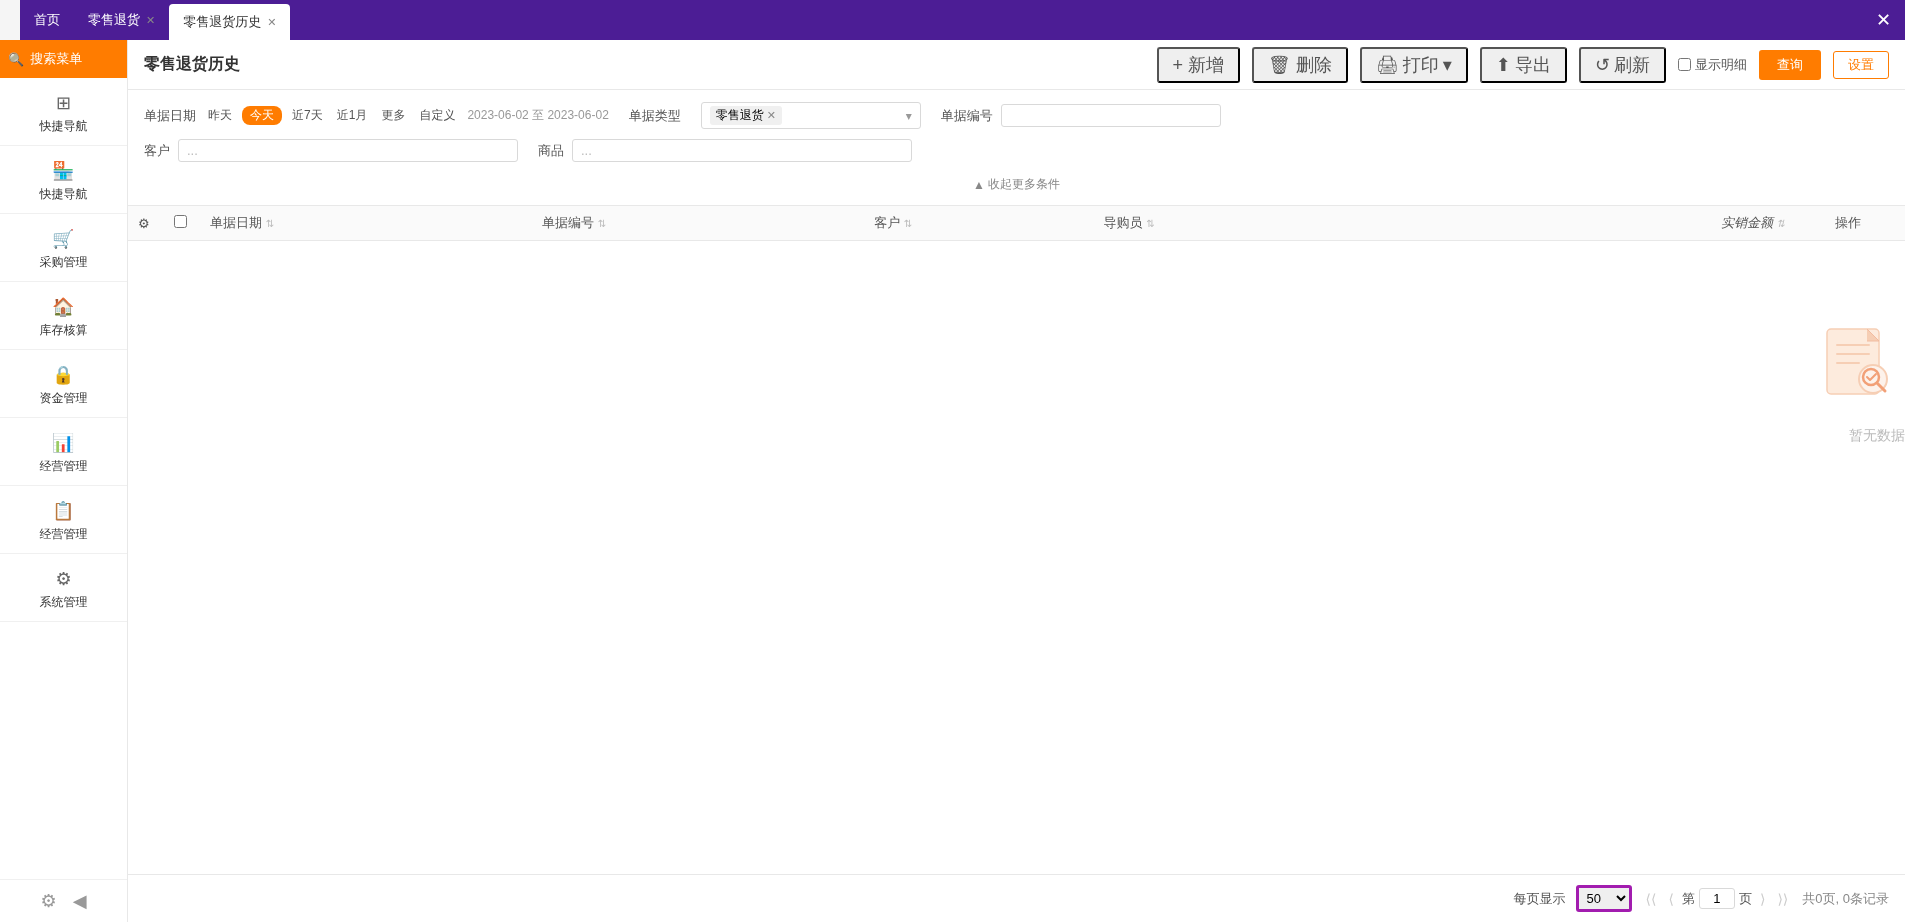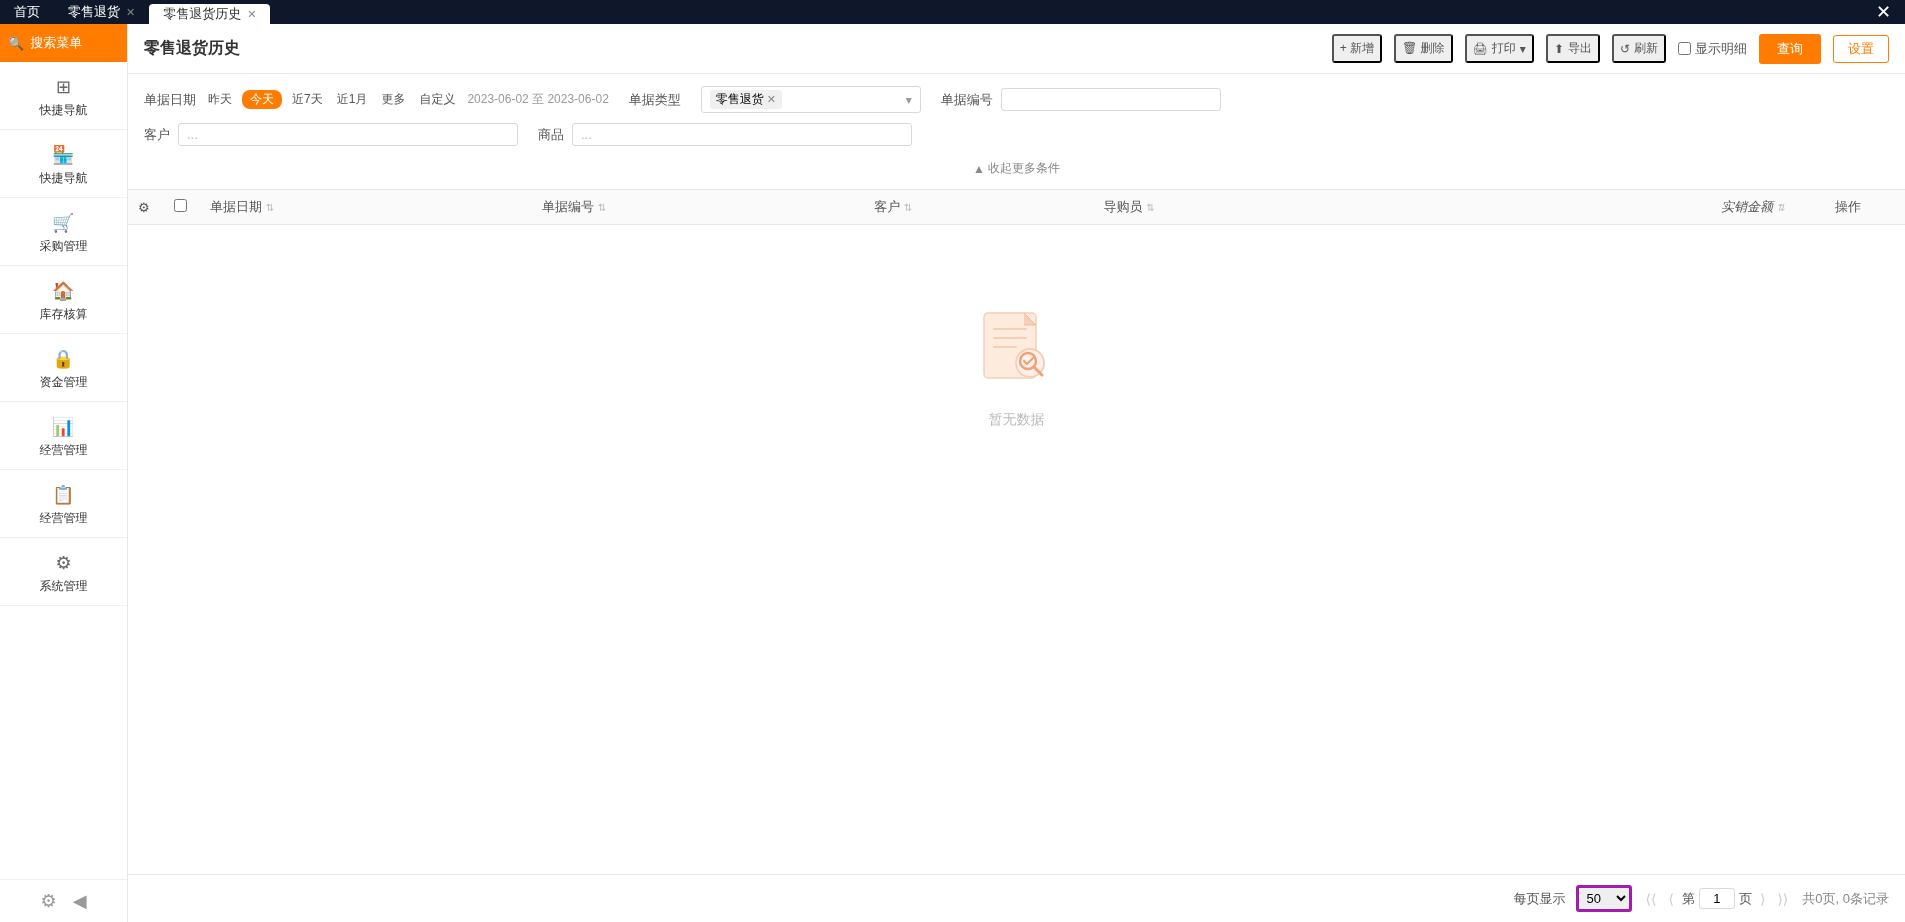--- a/index.html
+++ b/index.html
@@ -1,20 +1,20 @@
 <!DOCTYPE html>
 <html><head>
   <meta charset="utf-8">
   <style>
     * { box-sizing: border-box; margin: 0; padding: 0; font-family: 'Microsoft YaHei', Arial, sans-serif; }
     body { display: flex; flex-direction: column; height: 922px; overflow: hidden; background: #f5f5f5; }
 
     
     .top-bar {
-      display: flex; align-items: center; background: #0f172a; height: 24px; flex-shrink: 0;
+      display: flex; align-items: center; background: #4c1d95; height: 40px; flex-shrink: 0; margin-left: 20px;
     }
     .top-tab {
       display: flex; align-items: center; padding: 0 14px; height: 100%; cursor: pointer;
       color: #fff; font-size: 13px; gap: 6px; position: relative;
     }
     .top-tab.home { background: transparent; }
     .top-tab.active { background: #fff; color: #333; border-radius: 4px 4px 0 0; margin-top: 4px; height: calc(100% - 4px); }
     .top-tab .close-x { font-size: 11px; color: #888; cursor: pointer; }
     .top-bar-spacer { flex: 1; }
     .top-bar-close { color: #fff; font-size: 18px; padding: 0 14px; cursor: pointer; }
@@ -47,22 +47,22 @@
     .content { flex: 1; display: flex; flex-direction: column; overflow: hidden; background: #f5f5f5; }
 
     
     .page-header {
       background: #fff; padding: 0 16px; height: 50px; display: flex; align-items: center;
       justify-content: space-between; border-bottom: 1px solid #e8e8e8; flex-shrink: 0;
     }
     .page-title { font-size: 16px; font-weight: bold; color: #333; }
     .header-actions { display: flex; align-items: center; gap: 12px; }
     .action-btn {
-      display: flex; align-items: center; gap: 4px; font-size: 12px; color: #555;
-      cursor: pointer; padding: 4px 6px; border-radius: 3px;
+      display: flex; align-items: center; gap: 4px; font-size: 18px; color: #555;
+      cursor: pointer; padding: 4px 14px; border-radius: 3px;
     }
     .query-btn {
       background: #ff7c00; color: #fff; border: none; padding: 6px 18px;
       border-radius: 3px; font-size: 13px; cursor: pointer;
     }
     .settings-btn {
       background: #fff; color: #ff7c00; border: 1px solid #ff7c00; padding: 4px 14px;
       border-radius: 3px; font-size: 13px; cursor: pointer;
     }
     .show-detail-cb { display: flex; align-items: center; gap: 4px; font-size: 13px; color: #555; }
@@ -108,21 +108,21 @@
     }
     .data-table th.sortable { cursor: pointer; }
     .data-table th .sort-icon { font-size: 10px; color: #bbb; }
     .th-settings { width: 36px; }
     .th-check { width: 36px; }
     .th-actions { width: 80px; text-align: center; }
     .th-amount { text-align: right; font-style: italic; }
 
     
     .empty-state {
-      display: flex; flex-direction: column; align-items: center; justify-content: center;
+      display: flex; flex-direction: column; align-items: flex-end; justify-content: center;
       padding: 80px 0; gap: 16px;
     }
     .empty-text { font-size: 14px; color: #bbb; }
 
     
     .pagination {
       background: #fff; border-top: 1px solid #e8e8e8; padding: 10px 16px;
       display: flex; align-items: center; justify-content: flex-end; gap: 10px;
       font-size: 13px; color: #555; flex-shrink: 0;
     }

